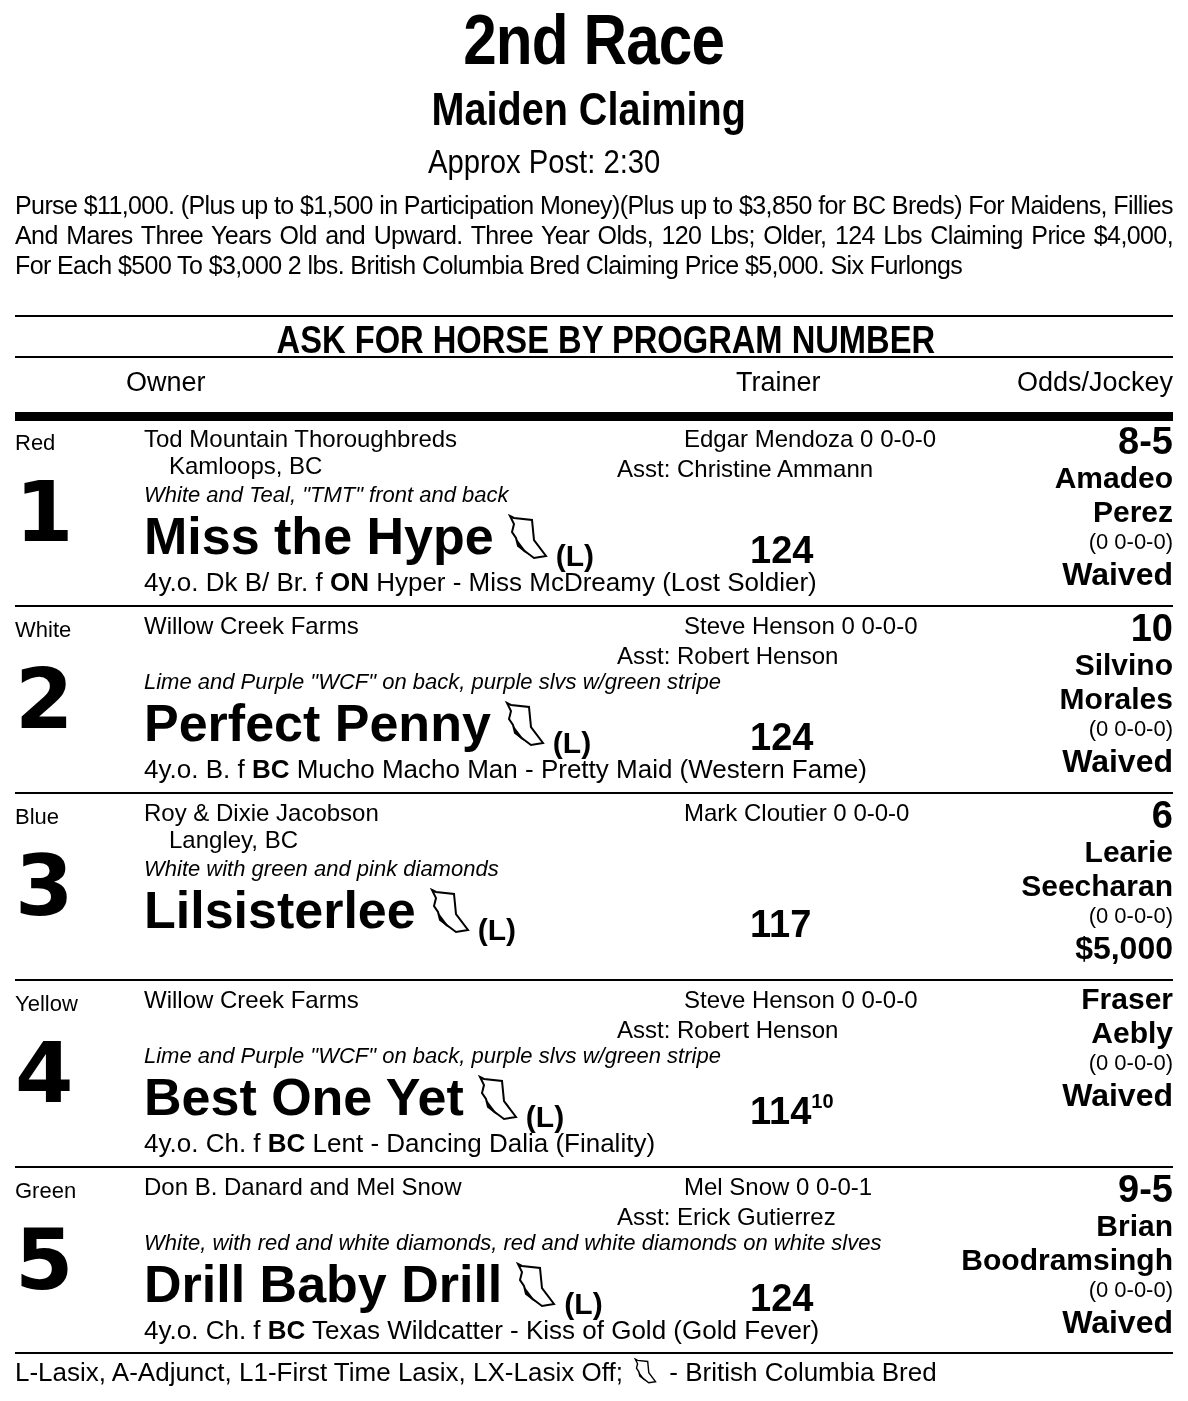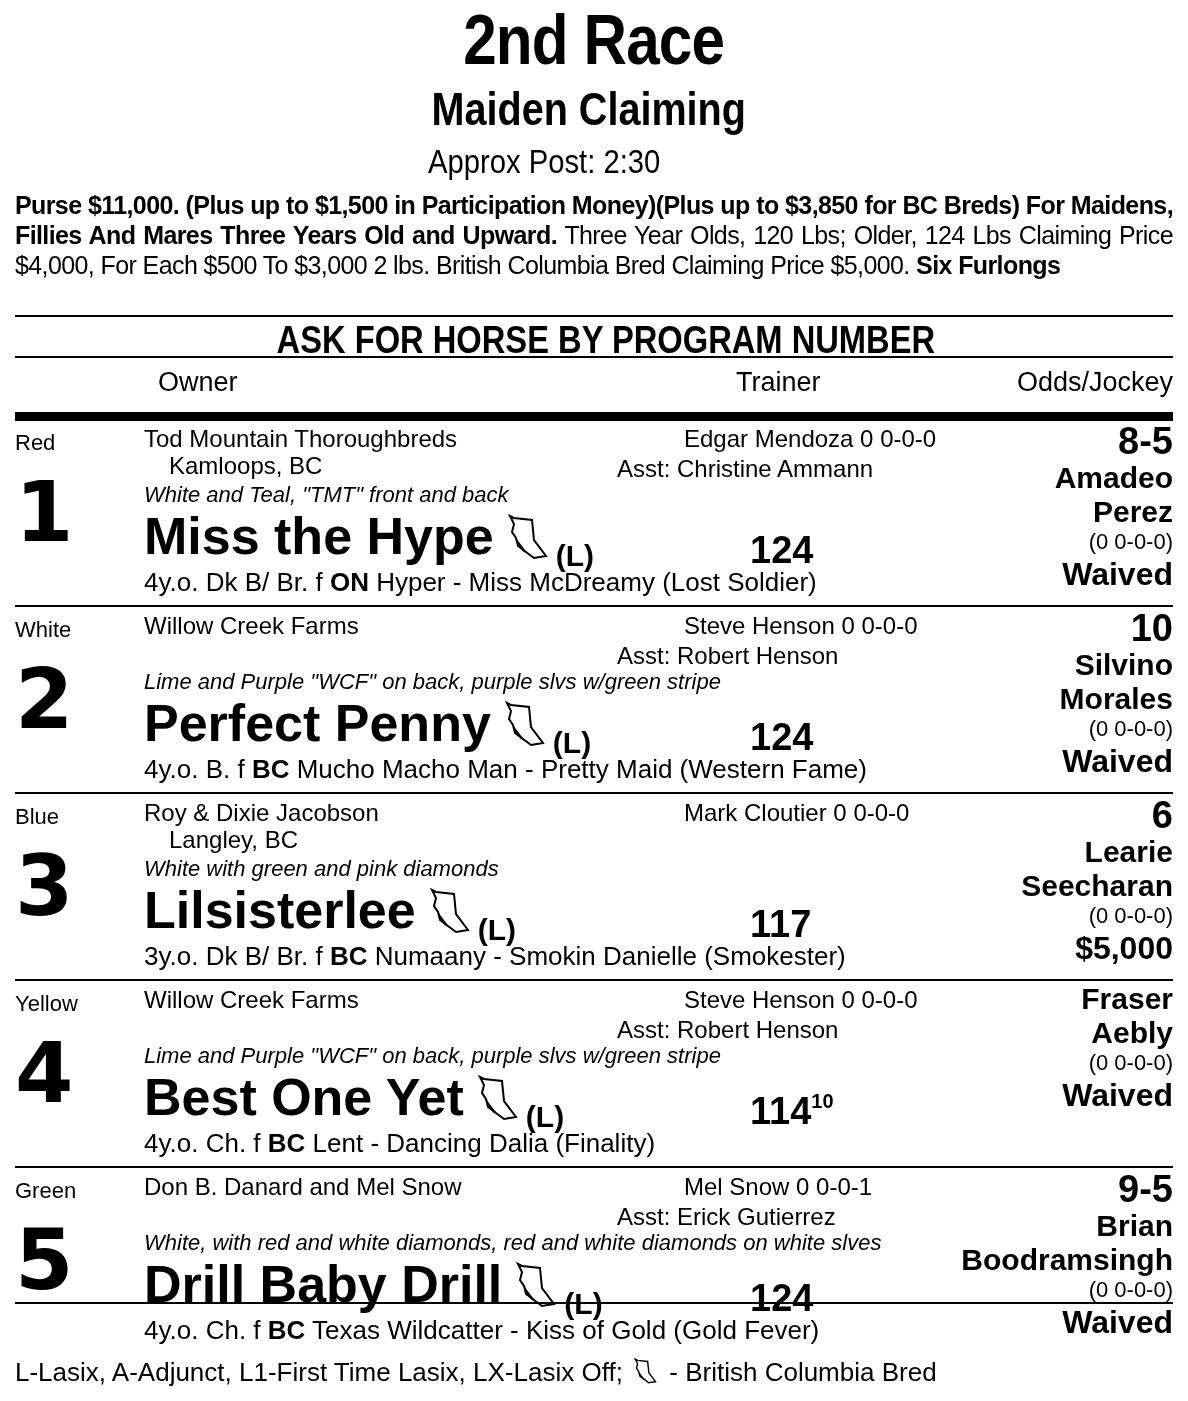--- a/index.html
+++ b/index.html
@@ -17,21 +17,21 @@
     font-size: 46px; font-weight: bold; line-height: 54px;
   }
   .post {
     position: absolute; left: 0; width: 1089px; text-align: center; top: 140px;
     font-size: 34px; line-height: 42px;
   }
   .conditions {
     position: absolute; left: 15px; width: 1158px; top: 190px;
     font-size: 25px; line-height: 30px; text-align: justify; letter-spacing: -0.6px;
   }
-  .conditions b { font-weight: bold; }
+  .conditions b { font-weight: normal; }
   .rule { position: absolute; left: 15px; width: 1158px; background: #000; }
   .ask {
     position: absolute; left: 12px; width: 1188px; text-align: center; top: 318px;
     font-size: 38px; font-weight: bold; line-height: 44px;
   }
   .hdr { position: absolute; top: 366px; font-size: 27px; line-height: 32px; }
   .entry { position: absolute; left: 15px; width: 1158px; height: 187px; }
   .entry .color { position: absolute; left: 0; top: 10px; font-size: 22px; }
   .entry .pp { position: absolute; left: 0; top: 48px; font-size: 84px; font-weight: 900; line-height: 88px;
     font-family: "DejaVu Sans", sans-serif; }
@@ -63,21 +63,21 @@
 <div class="post"><span>Approx Post: 2:30</span></div>
 
 <div class="conditions">
   <b>Purse $11,000. (Plus up to $1,500 in Participation Money)(Plus up to $3,850 for BC Breds) For Maidens, Fillies And Mares Three Years Old and Upward.</b><span> Three Year Olds, 120 Lbs; Older, 124 Lbs Claiming Price $4,000, For Each $500 To $3,000 2 lbs. British Columbia Bred Claiming Price $5,000. </span><b>Six Furlongs</b>
 </div>
 
 <div class="rule" style="top:315px;height:2px;"></div>
 <div class="ask"><span>ASK FOR HORSE BY PROGRAM NUMBER</span></div>
 <div class="rule" style="top:356px;height:2px;"></div>
 
-<div class="hdr" style="left:158px;text-align:right;">Owner</div>
+<div class="hdr" style="left:126px;text-align:right;">Owner</div>
 <div class="hdr" style="left:736px;">Trainer</div>
 <div class="hdr" style="right:15px;">Odds/Jockey</div>
 
 <div class="rule" style="top:412px;height:9px;"></div>
 
 <div id="entries">
     <div class="entry" style="top: 420px;">
     <div class="color">Red</div>
     <div class="pp">1</div>
     <div class="owner">Tod Mountain Thoroughbreds</div>
@@ -132,21 +132,20 @@
     <div class="pp">3</div>
     <div class="owner">Roy &amp; Dixie Jacobson</div>
     <div class="loc">Langley, BC</div>
     <div class="silks">White with green and pink diamonds</div>
     <div class="horse">
       <span>Lilsisterlee</span><svg class="bc" viewBox="0 0 50 50">
           <path d="M6 4 L10 6 L28 8 L30 28 L42 44 L30 46 L22 40 L14 34 L12 26 L8 20 L10 12 Z" fill="none" stroke="#000" stroke-width="2"></path>
           <path d="M12 26 L18 34 L24 42 L20 40 L14 34 Z" fill="#000"></path>
         </svg><span class="med">(L)</span>
     </div>
-    <div class="pedigree"><span>3y.o. Dk B/ Br. f </span><b>BC</b><span> Numaany - Smokin Danielle (Smokester)</span></div>
     <div class="trainer">Mark Cloutier 0 0-0-0</div>
     <div class="asst"></div>
     <div class="weight"><span>117</span><sup></sup></div>
     <div class="right">
       <div class="odds">6</div>
       <div class="jockey">Learie</div>
       <div class="jockey">Seecharan</div>
       <div class="jrec">(0 0-0-0)</div>
       <div class="claim">$5,000</div>
     </div>
@@ -169,21 +168,21 @@
     <div class="asst">Asst:  Robert Henson</div>
     <div class="weight"><span>114</span><sup>10</sup></div>
     <div class="right">
       <div class="jockey">Fraser</div>
       <div class="jockey">Aebly</div>
       <div class="jrec">(0 0-0-0)</div>
       <div class="claim">Waived</div>
     </div>
     <div class="bottom-rule"></div>
   </div>
-    <div class="entry" style="top: 1168px; height: 136px;">
+    <div class="entry" style="top: 1168px; height: 186px;">
     <div class="color">Green</div>
     <div class="pp">5</div>
     <div class="owner">Don B. Danard and Mel Snow</div>
     <div class="loc"></div>
     <div class="silks">White, with red and white diamonds, red and white diamonds on white slves</div>
     <div class="horse">
       <span>Drill Baby Drill</span><svg class="bc" viewBox="0 0 50 50">
           <path d="M6 4 L10 6 L28 8 L30 28 L42 44 L30 46 L22 40 L14 34 L12 26 L8 20 L10 12 Z" fill="none" stroke="#000" stroke-width="2"></path>
           <path d="M12 26 L18 34 L24 42 L20 40 L14 34 Z" fill="#000"></path>
         </svg><span class="med">(L)</span>

